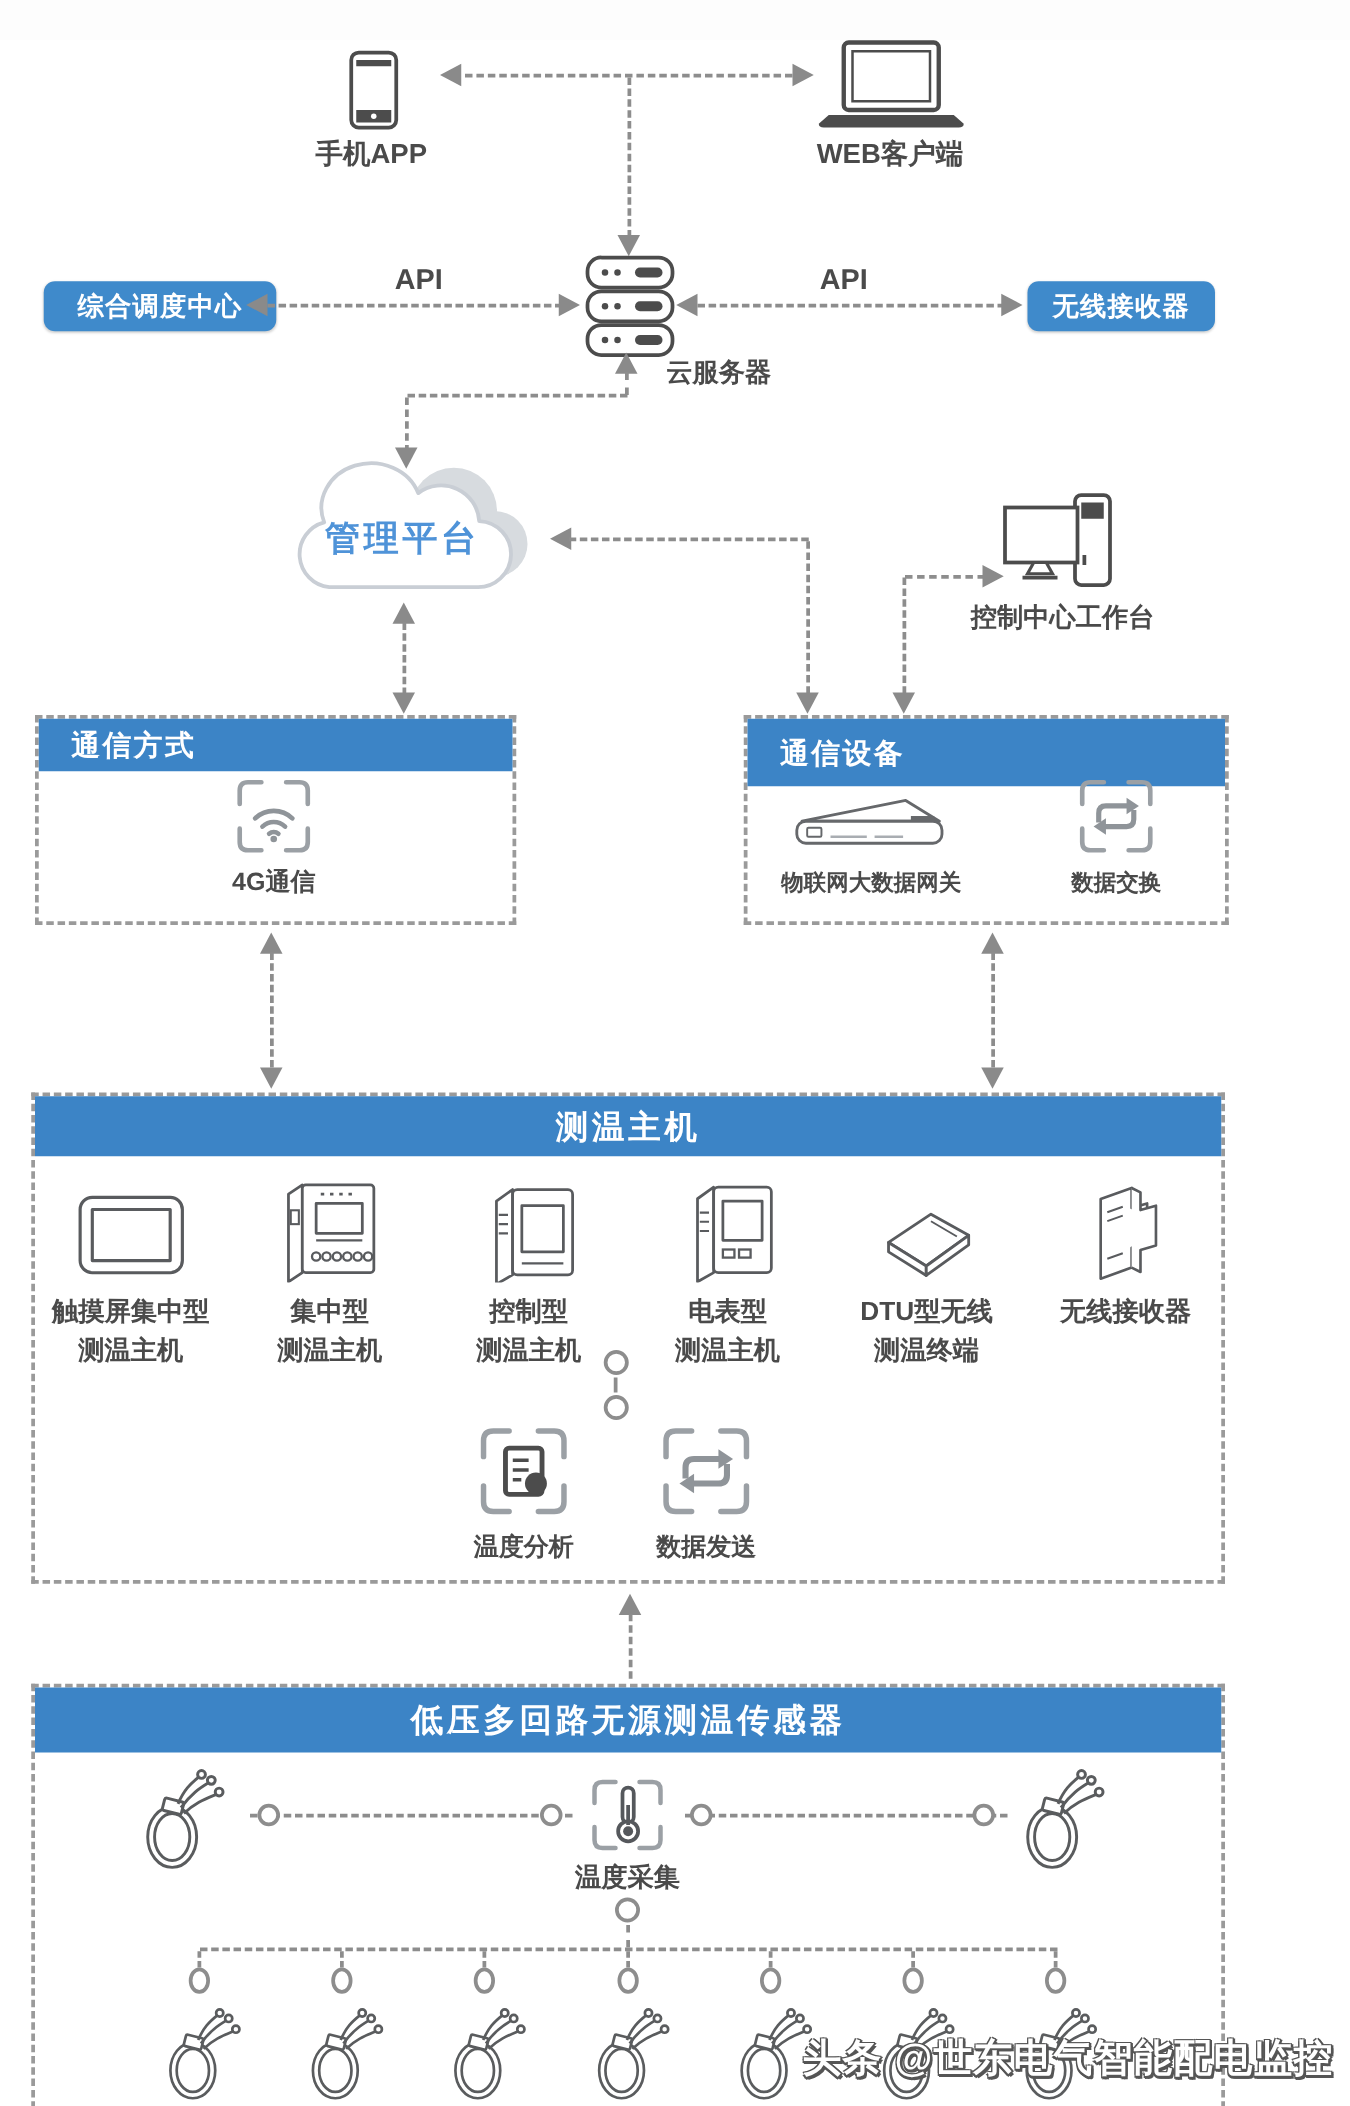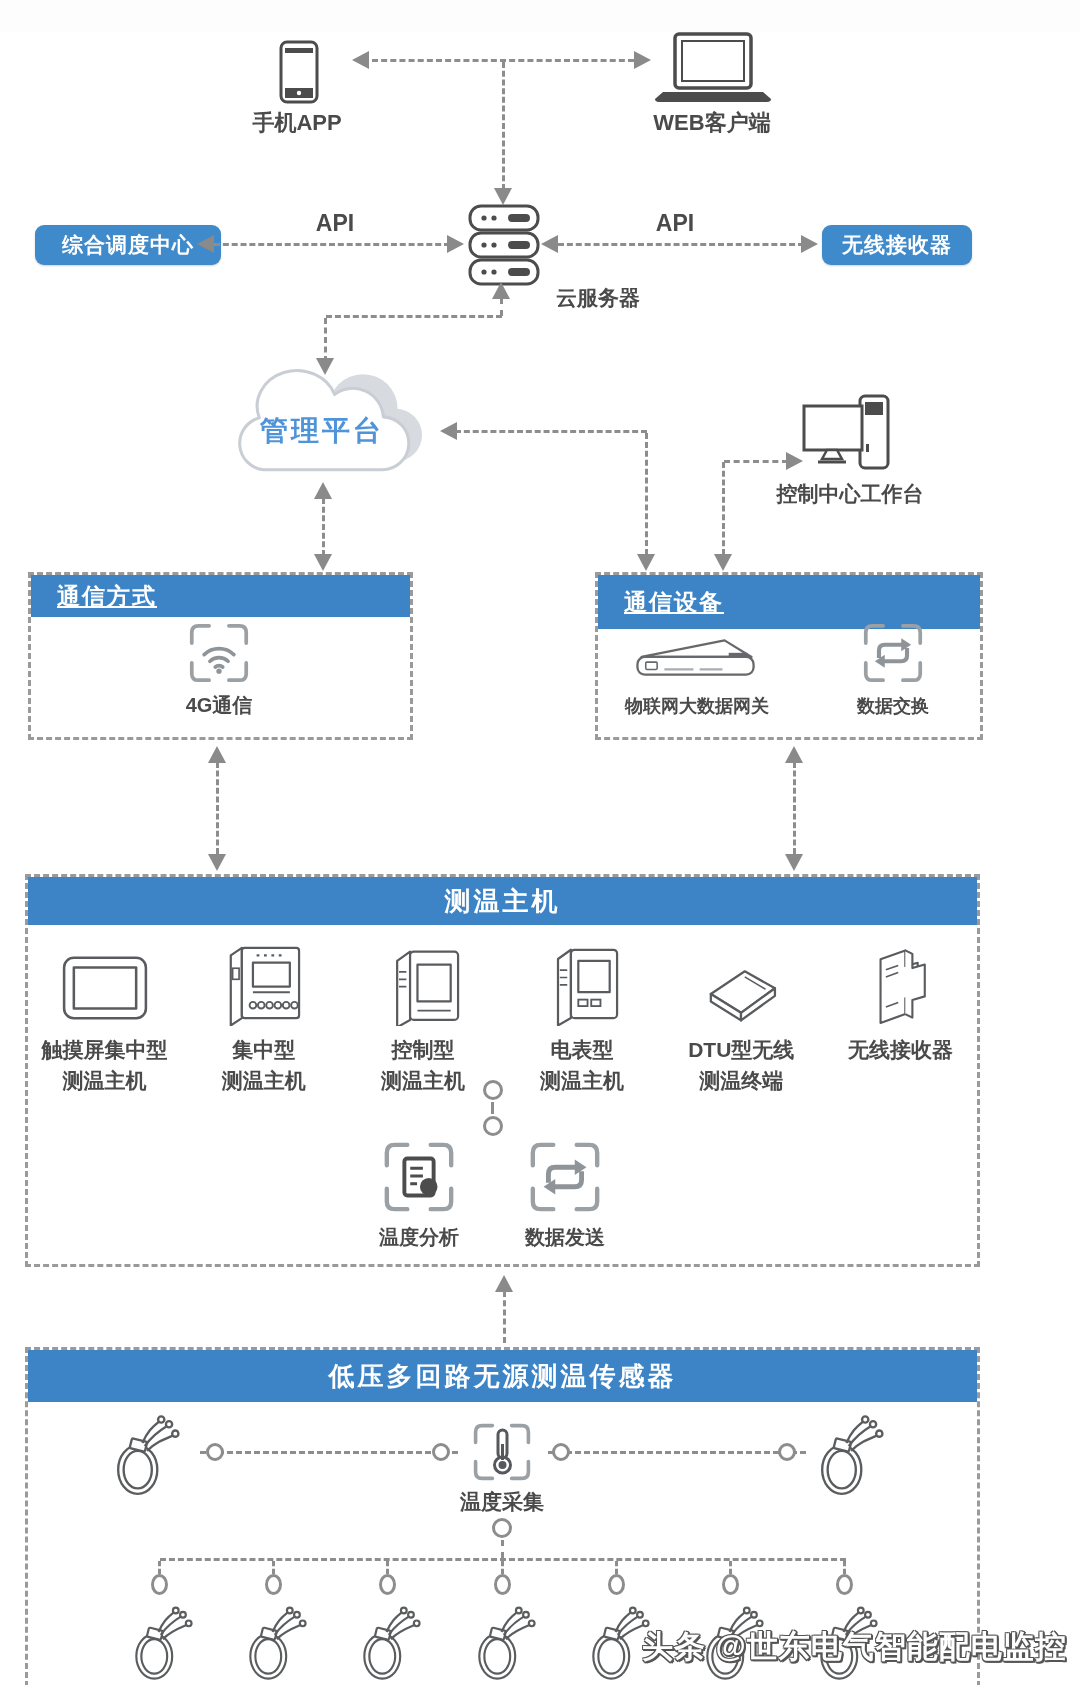--- a/index.html
+++ b/index.html
@@ -16,21 +16,21 @@
   .ah.left{border-top:9px solid transparent;border-bottom:9px solid transparent;border-right:17px solid #8a8a8a;}
   .ah.right{border-top:9px solid transparent;border-bottom:9px solid transparent;border-left:17px solid #8a8a8a;}
   
   .bluebox{position:absolute;background:#3f8acb;color:#fff;border-radius:9px;display:flex;
            align-items:center;justify-content:center;font-size:21px;font-weight:bold;letter-spacing:1px;
            box-shadow:0 1px 2px rgba(0,0,0,.18);}
   
   .panel{position:absolute;border:3px dashed #9a9a9a;background:#fff;box-sizing:border-box;}
   .panel-h{position:absolute;left:0;top:0;right:0;background:#3c84c6;color:#fff;font-weight:bold;
            display:flex;align-items:center;}
-  .panel-h.leftt{padding-left:26px;font-size:23px;letter-spacing:2px;text-decoration:underline;}
+  .panel-h.leftt{padding-left:26px;font-size:23px;letter-spacing:2px;}
   .panel-h.centert{justify-content:center;font-size:26px;letter-spacing:3px;}
   .lbl{position:absolute;color:#4a4a4a;font-weight:bold;text-align:center;}
   .node{position:absolute;border:3px solid #8d8d8d;border-radius:50%;background:#fff;box-sizing:border-box;}
   .devrow{position:absolute;display:flex;}
   .devcol{flex:1;display:flex;flex-direction:column;}
   .devicon{height:96px;display:flex;align-items:flex-end;justify-content:center;}
   .devlab{font-size:21px;font-weight:bold;line-height:31px;text-align:center;margin-top:8px;}
   .wm{position:absolute;font-size:31px;font-weight:bold;color:#fff;letter-spacing:1px;white-space:nowrap;
       text-shadow:2px 2px 0 #555,-1px -1px 0 #555,1px -1px 0 #555,-1px 1px 0 #555,2px 0 0 #555,0 2px 0 #555;}
   svg{display:block;}
@@ -93,21 +93,21 @@
         <circle cx="26" cy="14" r="2.6"></circle>
         <rect x="40" y="10" width="22" height="8" rx="4"></rect>
       <circle cx="16" cy="41" r="2.6"></circle>
         <circle cx="26" cy="41" r="2.6"></circle>
         <rect x="40" y="37" width="22" height="8" rx="4"></rect>
       <circle cx="16" cy="68" r="2.6"></circle>
         <circle cx="26" cy="68" r="2.6"></circle>
         <rect x="40" y="64" width="22" height="8" rx="4"></rect>
     </g>
   </svg>
-  <div class="lbl" style="left:510px;top:252px;width:130px;font-size:21px;text-align:right">云服务器</div>
+  <div class="lbl" style="left:510px;top:252px;width:130px;font-size:21px;text-align:center">云服务器</div>
 
   <div class="lbl" style="left:295px;top:178px;width:80px;font-size:23px">API</div>
   <div class="dh" style="left:214px;top:211px;width:236px"></div>
   <div class="ah left" style="left:197px;top:203px"></div>
   <div class="ah right" style="left:447px;top:203px"></div>
 
   <div class="lbl" style="left:635px;top:178px;width:80px;font-size:23px">API</div>
   <div class="dh" style="left:558px;top:211px;width:246px"></div>
   <div class="ah left" style="left:541px;top:203px"></div>
   <div class="ah right" style="left:801px;top:203px"></div>

